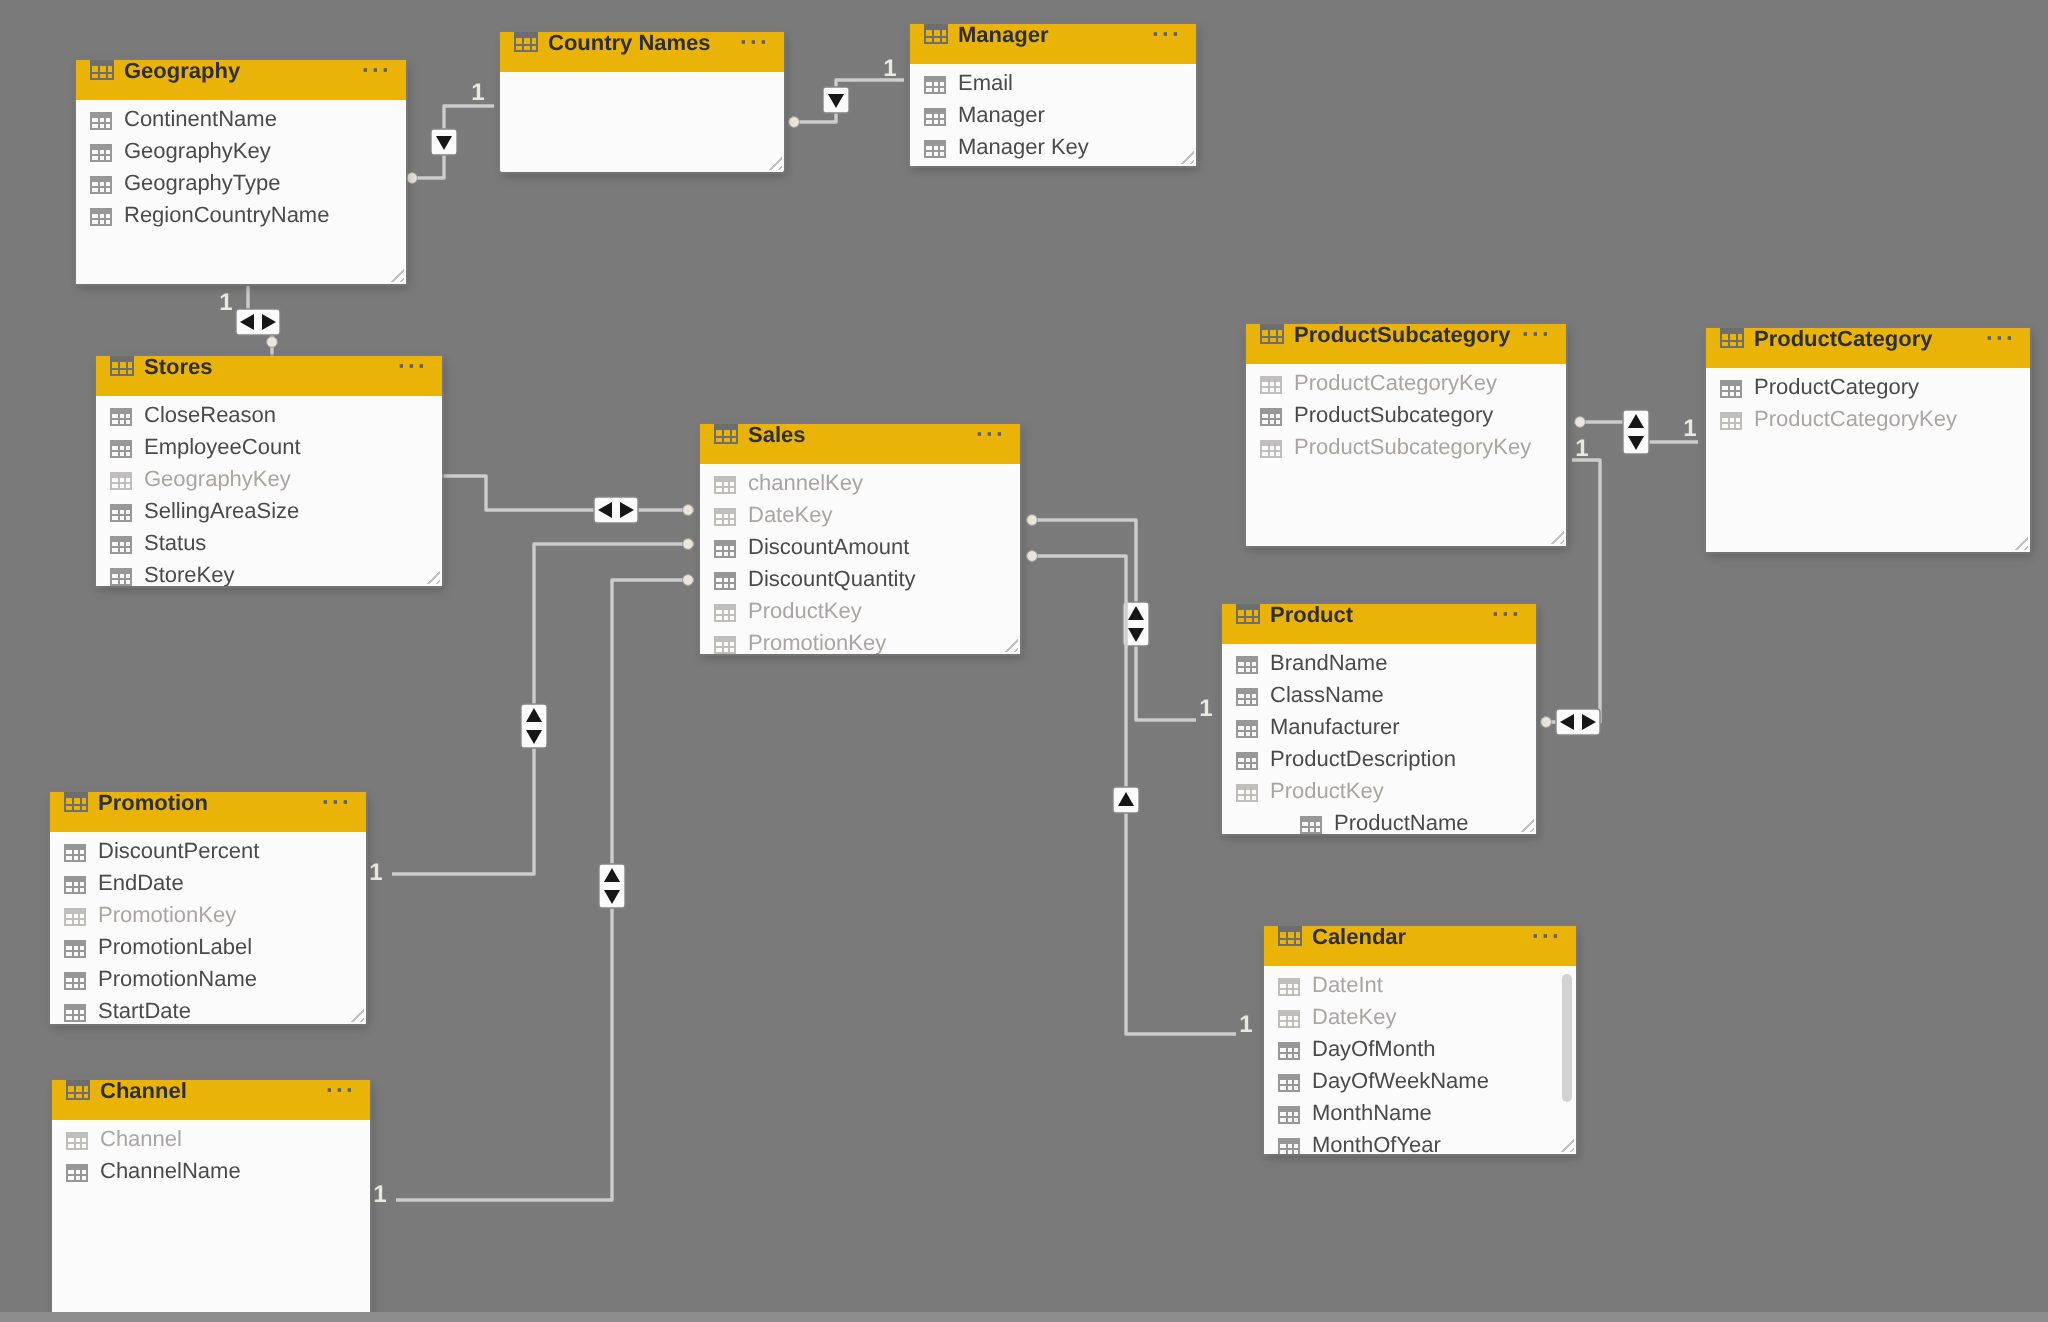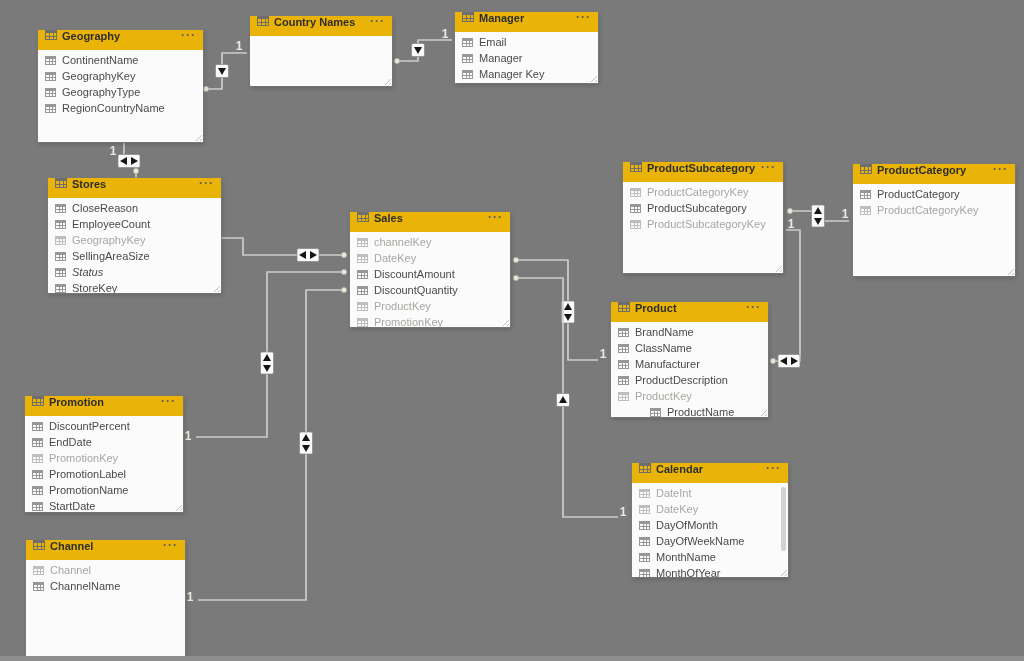--- a/index.html
+++ b/index.html
@@ -207,21 +207,21 @@
             <span class="field-name">EmployeeCount</span>
           </div>
           <div class="field-row hidden" style="top: 34px;">
             <span class="grid-icon"></span>
             <span class="field-name">GeographyKey</span>
           </div>
           <div class="field-row" style="top: 50px;">
             <span class="grid-icon"></span>
             <span class="field-name">SellingAreaSize</span>
           </div>
-          <div class="field-row" style="top: 66px; font-style: italic;">
+          <div class="field-row" style="top: 66px;">
             <span class="grid-icon"></span>
             <span class="field-name">Status</span>
           </div>
           <div class="field-row" style="top: 82px;">
             <span class="grid-icon"></span>
             <span class="field-name">StoreKey</span>
           </div>
         </div>
     <span class="resize-handle"></span>
   </div>

